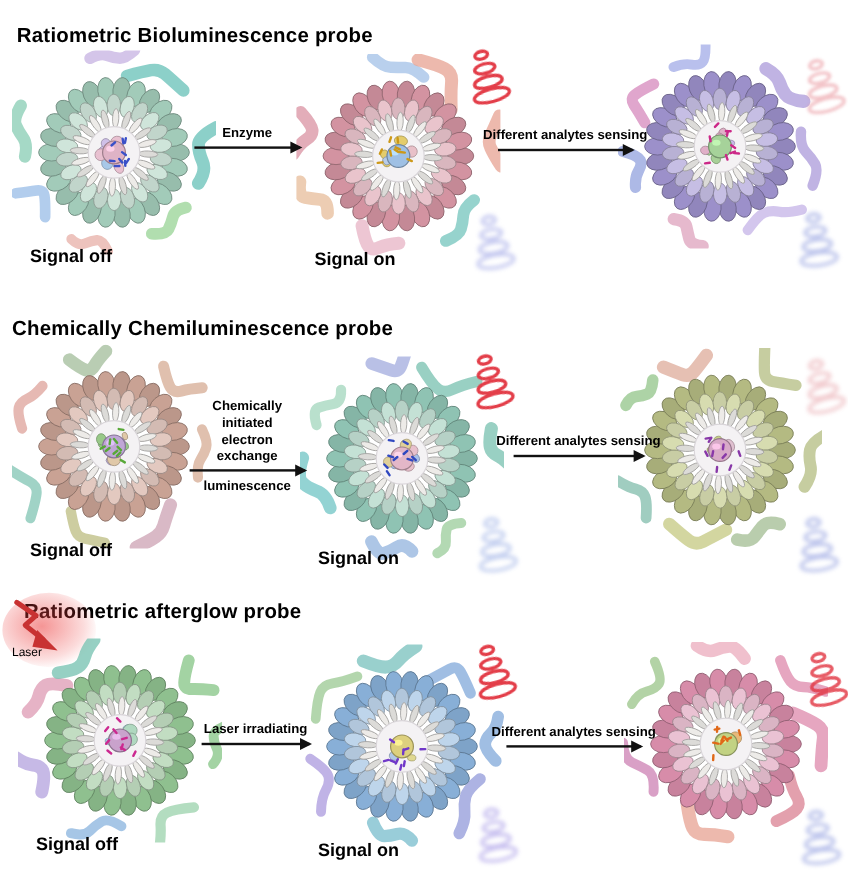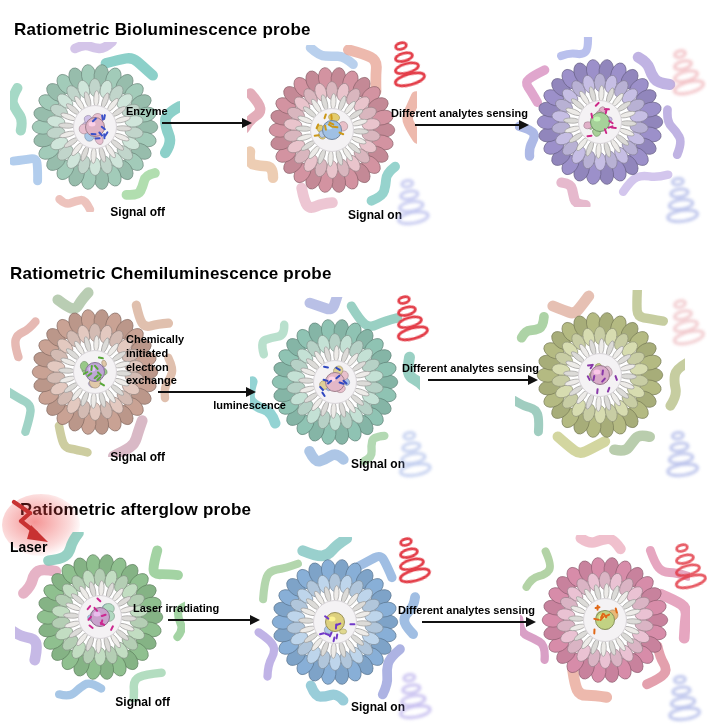--- a/index.html
+++ b/index.html
@@ -1,34 +1,34 @@
 <!DOCTYPE html>
 <html><head>
 <meta charset="utf-8">
 <style>
   html,body{margin:0;padding:0;background:#ffffff;font-family:"Liberation Sans",sans-serif;color:#000;}
   #fig{position:relative;width:707px;height:725px;background:#fff;overflow:hidden;padding-left:48px;}
   .title{position:absolute;font-weight:bold;font-size:17px;letter-spacing:.2px;white-space:nowrap;}
   .panel{position:absolute;width:170px;height:170px;}
   .panel svg{display:block;}
-  .caption{position:absolute;width:140px;text-align:right;font-weight:bold;font-size:12px;}
+  .caption{position:absolute;width:140px;text-align:left;font-weight:bold;font-size:15px;}
   .arrow{position:absolute;}
   .arrow .line{position:relative;height:2.2px;background:#111;}
   .arrow .line::after{content:"";position:absolute;right:-2px;top:-4.3px;width:0;height:0;
     border-top:5.3px solid transparent;border-bottom:5.3px solid transparent;border-left:10px solid #111;}
   .arrow .lbl{position:absolute;bottom:5px;left:50%;transform:translateX(-50%);width:160px;
-    font-weight:bold;font-size:11px;line-height:1.25;white-space:pre-line;}
+    text-align:center;font-weight:bold;font-size:11px;line-height:1.25;white-space:pre-line;}
   .arrow .lbl-below{position:absolute;top:8px;left:50%;transform:translateX(-50%);width:160px;
-    text-align:right;font-weight:bold;font-size:11px;}
+    text-align:center;font-weight:bold;font-size:11px;}
   .coil{position:absolute;width:40px;height:54px;}
   .laser{position:absolute;left:2px;top:494px;width:78px;height:62px;}
   .laser .glow{position:absolute;inset:0;border-radius:50%;
     background:radial-gradient(ellipse at 42% 45%, rgba(236,62,62,.55), rgba(236,62,62,.18) 55%, rgba(236,62,62,0) 75%);}
   .laser svg{position:absolute;left:0;top:0;}
-  .laser-label{position:absolute;left:10px;top:539px;font-weight:bold;font-size:14px;}
+  .laser-label{position:absolute;left:10px;top:539px;font-weight:normal;font-size:10px;}
 </style>
 </head>
 <body>
 
 <div id="fig">
 
   <section class="row">
     <h2 class="title" style="left:14px;top:6px">Ratiometric Bioluminescence probe</h2>
 
     <div class="panel" style="left:10px;top:42px">
@@ -418,21 +418,21 @@
         </svg></div>
     <div class="coil" style="left:660px;top:170px"><svg width="40" height="54" viewBox="0 0 40 54" style="overflow:visible;opacity:0.5;transform:rotate(-8deg);filter:blur(1.6px)">
           <ellipse cx="20" cy="46" rx="15.0" ry="5.4" fill="none" stroke="#7888d8" stroke-width="2.8"></ellipse>
           <ellipse cx="20" cy="34.5" rx="11.8" ry="4.7" fill="none" stroke="#7888d8" stroke-width="2.8"></ellipse>
           <ellipse cx="20" cy="23" rx="8.6" ry="3.9" fill="none" stroke="#7888d8" stroke-width="2.8"></ellipse>
           <ellipse cx="20" cy="11.5" rx="5.4" ry="3.2" fill="none" stroke="#7888d8" stroke-width="2.8"></ellipse>
         </svg></div>
   </section>
 
   <section class="row">
-    <h2 class="title" style="left:10px;top:250px">Ratiometric Chemiluminescence probe</h2>
+    <h2 class="title" style="left:10px;top:250px">Chemically Chemiluminescence probe</h2>
 
     <div class="panel" style="left:10px;top:287px">
         <svg viewBox="0 0 170 170" width="170" height="170">
           <path d="M 158.3 70.7 Q 163.3 81.1 161.8 86.1 Q 160.3 91.1 157.1 95.9 Q 153.9 100.8 155.0 111.0" fill="none" stroke="#d8b09a" stroke-width="8.4" stroke-linecap="round" opacity="0.8"></path>
           <path d="M 132.1 133.7 Q 128.1 145.1 126.4 151.0 Q 124.7 157.0 119.8 160.3 Q 114.8 163.7 103.5 169.1" fill="none" stroke="#d0a8b8" stroke-width="10.9" stroke-linecap="round" opacity="0.8"></path>
           <path d="M 77.4 165.4 Q 66.5 162.8 60.8 161.8 Q 55.1 160.8 53.1 155.7 Q 51.2 150.7 49.0 138.9" fill="none" stroke="#c0c088" stroke-width="8.6" stroke-linecap="round" opacity="0.8"></path>
           <path d="M 15.4 144.9 Q 19.8 130.7 20.5 124.2 Q 21.1 117.8 14.8 114.4 Q 8.5 111.0 -3.1 103.8" fill="none" stroke="#88c8b8" stroke-width="8.4" stroke-linecap="round" opacity="0.8"></path>
           <path d="M 8.4 70.1 Q 4.4 57.5 5.7 52.7 Q 7.0 47.9 13.0 45.2 Q 18.9 42.4 25.4 34.6" fill="none" stroke="#e0a8a0" stroke-width="8.5" stroke-linecap="round" opacity="0.8"></path>
           <path d="M 47.8 12.8 Q 57.4 20.1 61.6 21.4 Q 65.9 22.6 68.8 17.6 Q 71.7 12.6 78.2 5.6" fill="none" stroke="#a8c0a0" stroke-width="10.7" stroke-linecap="round" opacity="0.8"></path>
           <path d="M 126.3 18.2 Q 129.3 31.4 132.0 35.9 Q 134.7 40.5 141.0 38.9 Q 147.3 37.2 158.5 36.2" fill="none" stroke="#d8b09a" stroke-width="9.2" stroke-linecap="round" opacity="0.8"></path>

